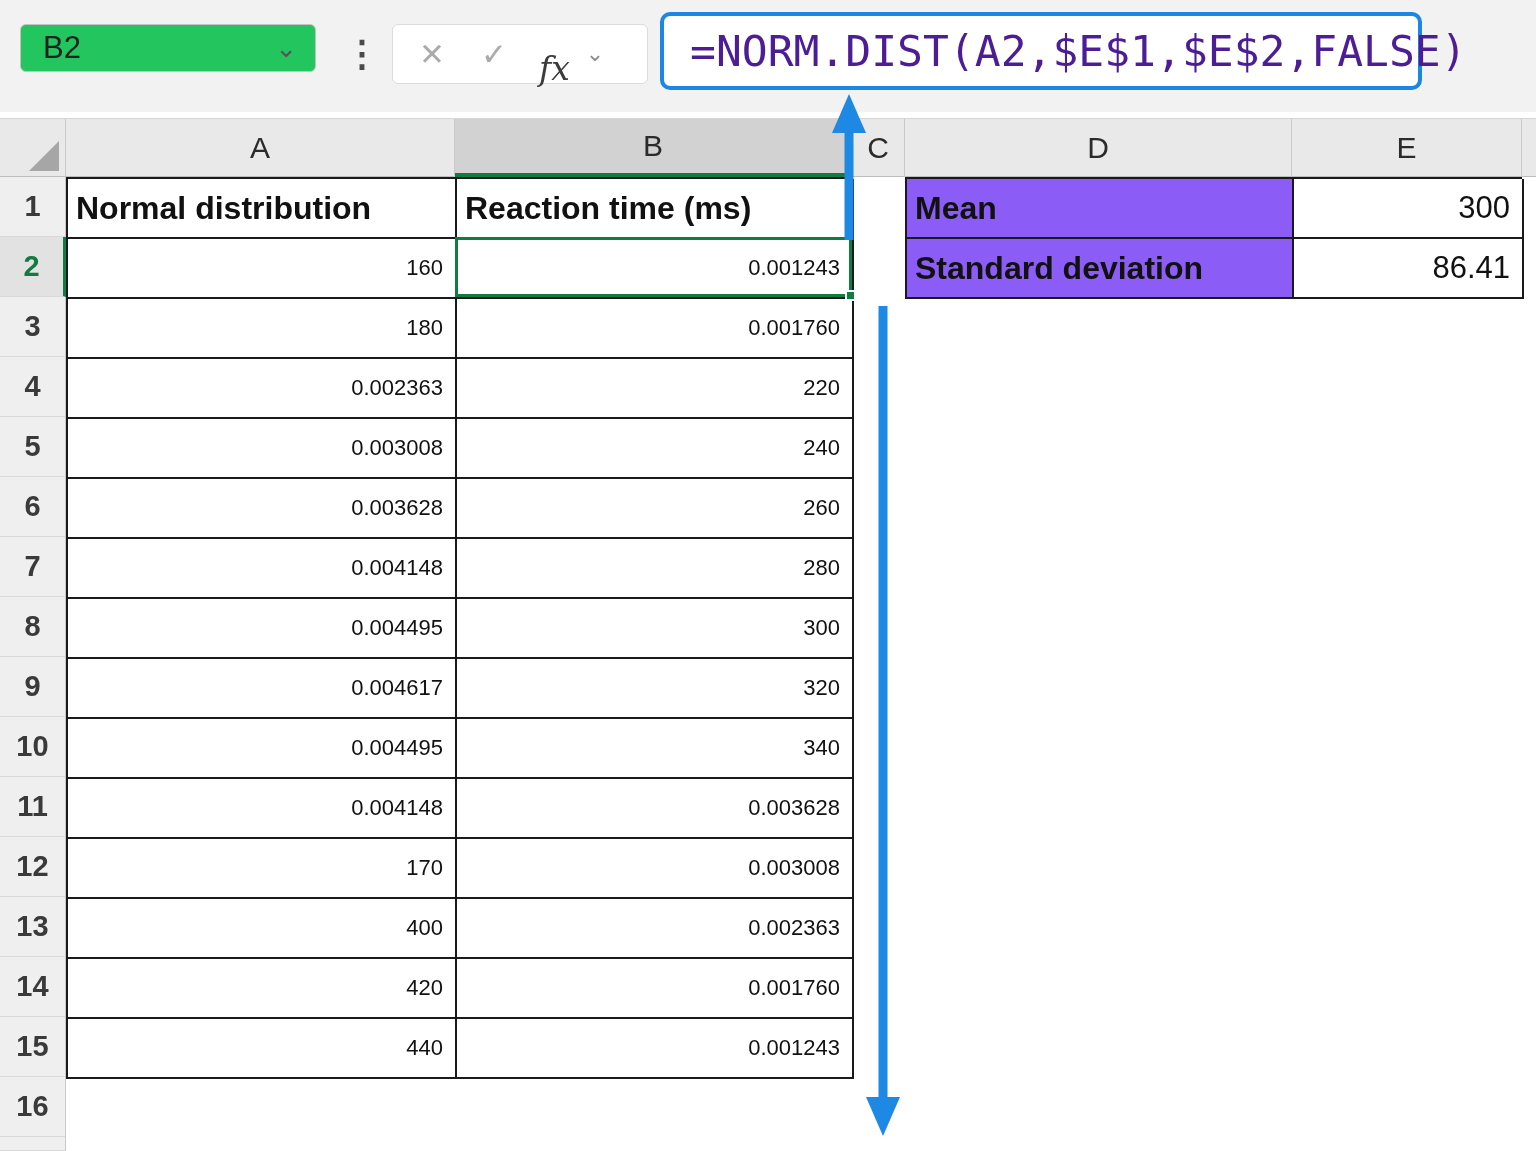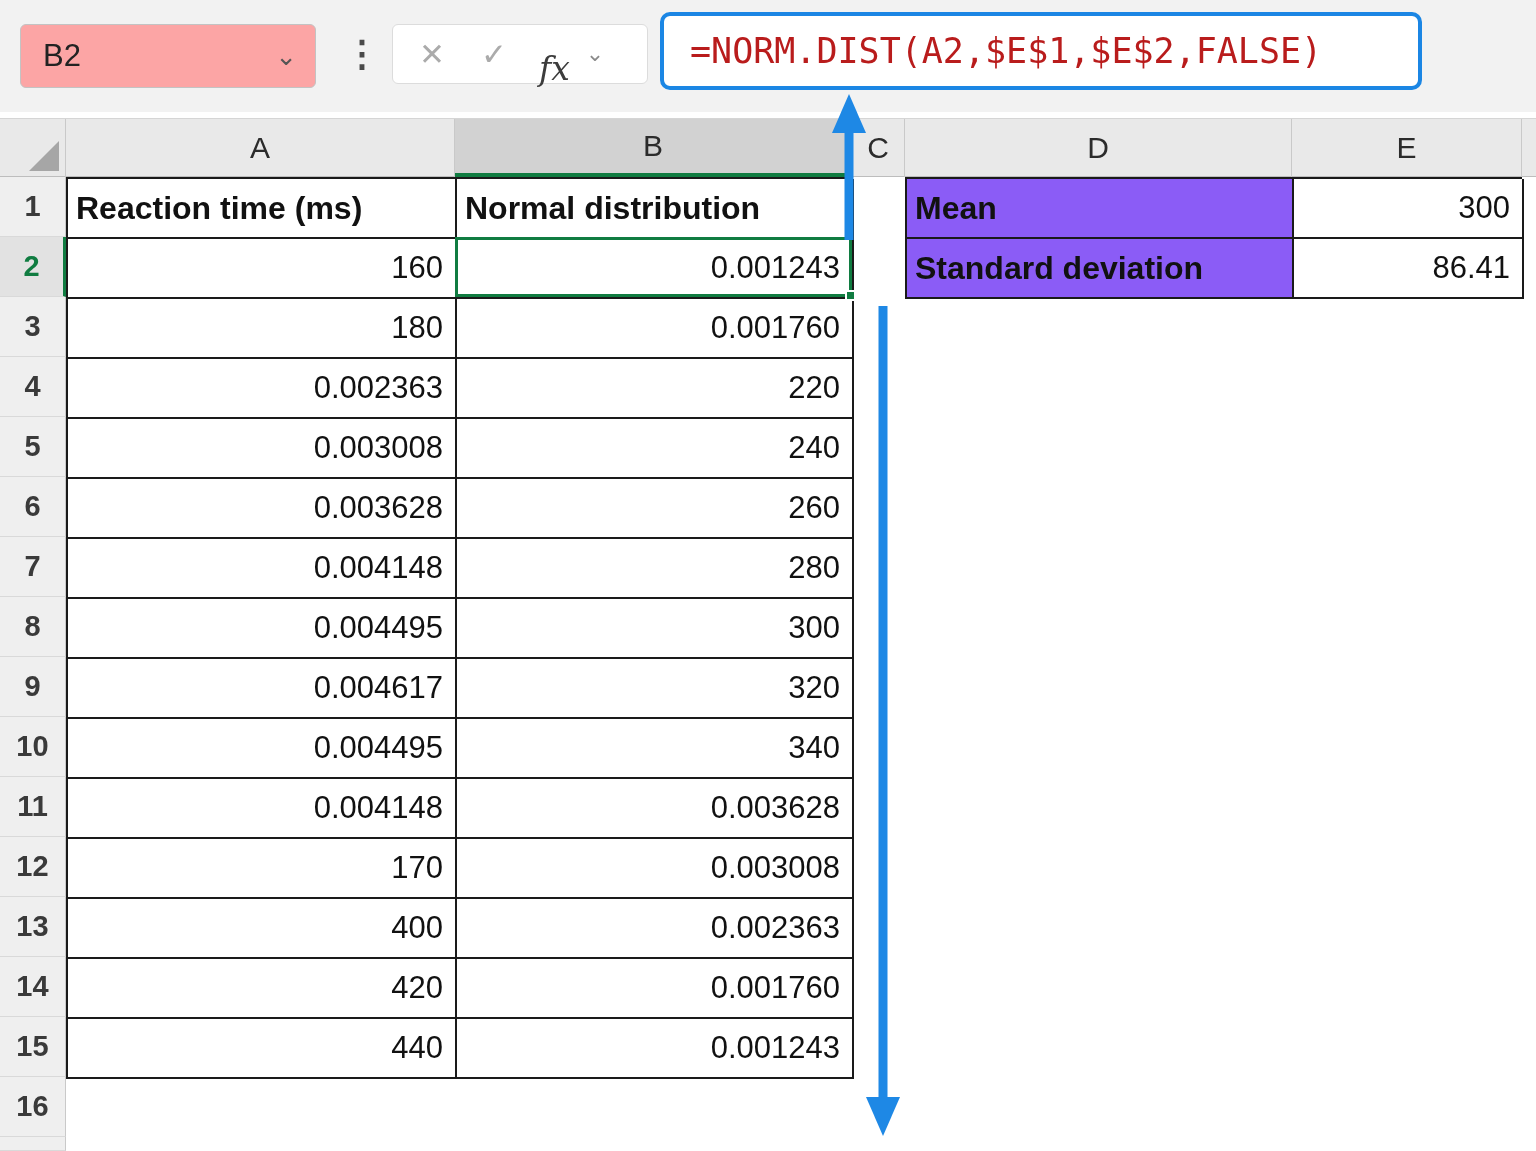--- a/index.html
+++ b/index.html
@@ -1,37 +1,37 @@
 <!DOCTYPE html>
 <html><head>
 <meta charset="utf-8">
 <style>
   * { margin:0; padding:0; box-sizing:border-box; }
   body { font-family:"Liberation Sans", sans-serif; background:#fff; }
   .screen { position:relative; width:1536px; height:1151px; background:#fff; overflow:hidden; }
 
   
   .topbar { position:absolute; left:0; top:0; width:1536px; height:112px; background:#F2F2F2; }
-  .name-box { position:absolute; left:20px; top:24px; width:296px; height:64px; background:#fca5a5;
+  .name-box { position:absolute; left:20px; top:24px; width:296px; height:48px; background:#22c55e;
               border:1px solid #C3C3C3; border-radius:6px; display:flex; align-items:center; }
   .name-box .nb-text { margin-left:22px; font-size:31px; color:#222; }
   .name-box .nb-chevron { margin-left:auto; margin-right:18px; font-size:26px; color:#555; line-height:1; }
   .dots { position:absolute; left:344px; top:24px; height:60px; display:flex; align-items:center;
           font-size:36px; color:#4a4a4a; font-weight:bold; }
   .fx-group { position:absolute; left:392px; top:24px; width:256px; height:60px; background:#fff;
               border:1px solid #DCDCDC; border-radius:6px; display:flex; align-items:center; }
   .fx-cancel { margin-left:26px; font-size:31px; color:#ABABAB; }
   .fx-enter  { margin-left:36px; font-size:31px; color:#ABABAB; }
   .fx-label  { margin-left:32px; font-size:33px; color:#3c3c3c; font-style:italic;
                font-family:"DejaVu Serif", serif;margin-top:29px; }
   .fx-chevron{ margin-left:16px; font-size:22px; color:#8a8a8a; line-height:1; }
   .formula-box { position:absolute; left:660px; top:12px; width:762px; height:78px; background:#fff;
                  border:4px solid #1B86E4; border-radius:10px; display:flex; align-items:center; }
-  .formula-text { margin-left:26px; font-family:"DejaVu Sans Mono", monospace; font-size:35px;
-                  color:#b91c1c; white-space:nowrap; }
+  .formula-text { margin-left:26px; font-family:"DejaVu Sans Mono", monospace; font-size:43px;
+                  color:#4c1d95; white-space:nowrap; }
 
   
   .col-band { position:absolute; left:0; top:118px; width:1536px; height:59px; background:#E9E9E9;
               border-top:1px solid #D5D5D5; border-bottom:1px solid #BDBDBD; }
   .ch { position:absolute; top:0; height:58px; display:flex; align-items:center; justify-content:center;
         font-size:30px; font-weight:500; color:#2b2b2b; border-right:1px solid #C9C9C9; }
   .ch-corner { left:0; width:66px; }
   .ch-a { left:66px;  width:389px; }
   .ch-b { left:455px; width:397px; background:#D2D2D2; border-bottom:4px solid #107C41; }
   .ch-c { left:852px; width:53px; }
@@ -49,21 +49,21 @@
   .row-hdr.stub { height:14px; overflow:hidden; align-items:flex-start; }
   .row-hdr.stub span { line-height:60px; }
 
   
   .main-table { position:absolute; left:66px; top:177px; width:786px;
                 display:grid; grid-template-columns:389px 397px; grid-auto-rows:60px;
                 border-top:2px solid #1a1a1a; border-left:2px solid #1a1a1a; background:#fff; }
   .cell { border-right:2px solid #1a1a1a; border-bottom:2px solid #1a1a1a; background:#fff;
           display:flex; align-items:center; overflow:hidden; }
   .cell.hdr { font-weight:bold; font-size:32px; color:#111; padding-left:8px; }
-  .cell.num { justify-content:flex-end; padding-right:12px; font-size:31px; color:#111; }
+  .cell.num { justify-content:flex-end; padding-right:12px; font-size:22px; color:#111; }
 
   
   .stats-table { position:absolute; left:905px; top:177px; width:617px;
                  display:grid; grid-template-columns:387px 230px; grid-auto-rows:60px;
                  border-top:2px solid #1a1a1a; border-left:2px solid #1a1a1a; }
   .stats-table .cell.lbl { background:#8b5cf6; font-weight:bold; font-size:32px; color:#111; padding-left:8px; }
   .stats-table .cell.val { justify-content:flex-end; padding-right:12px; font-size:31px; color:#111; }
 
   
   .selection { position:absolute; left:455px; top:237px; width:397px; height:60px;
@@ -123,22 +123,22 @@
     <div class="row-hdr">13</div>
     <div class="row-hdr">14</div>
     <div class="row-hdr">15</div>
     <div class="row-hdr">16</div>
     <div class="row-hdr stub">
         <span>17</span>
       </div>
   </div>
 
   <div class="main-table">
+    <div class="cell hdr">Normal distribution</div>
     <div class="cell hdr">Reaction time (ms)</div>
-    <div class="cell hdr">Normal distribution</div>
     <div class="cell num">160</div>
     <div class="cell num">0.001243</div>
     <div class="cell num">180</div>
     <div class="cell num">0.001760</div>
     <div class="cell num">0.002363</div>
     <div class="cell num">220</div>
     <div class="cell num">0.003008</div>
     <div class="cell num">240</div>
     <div class="cell num">0.003628</div>
     <div class="cell num">260</div>

